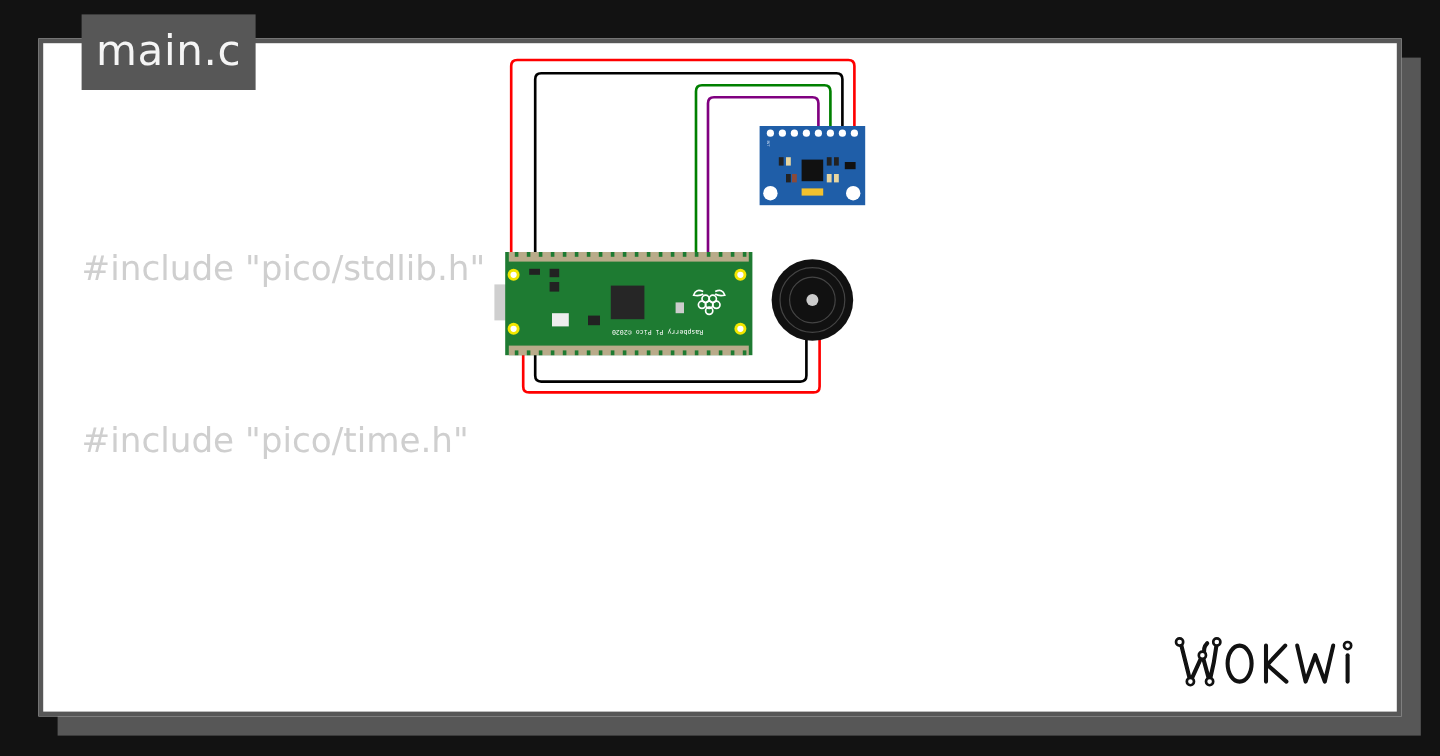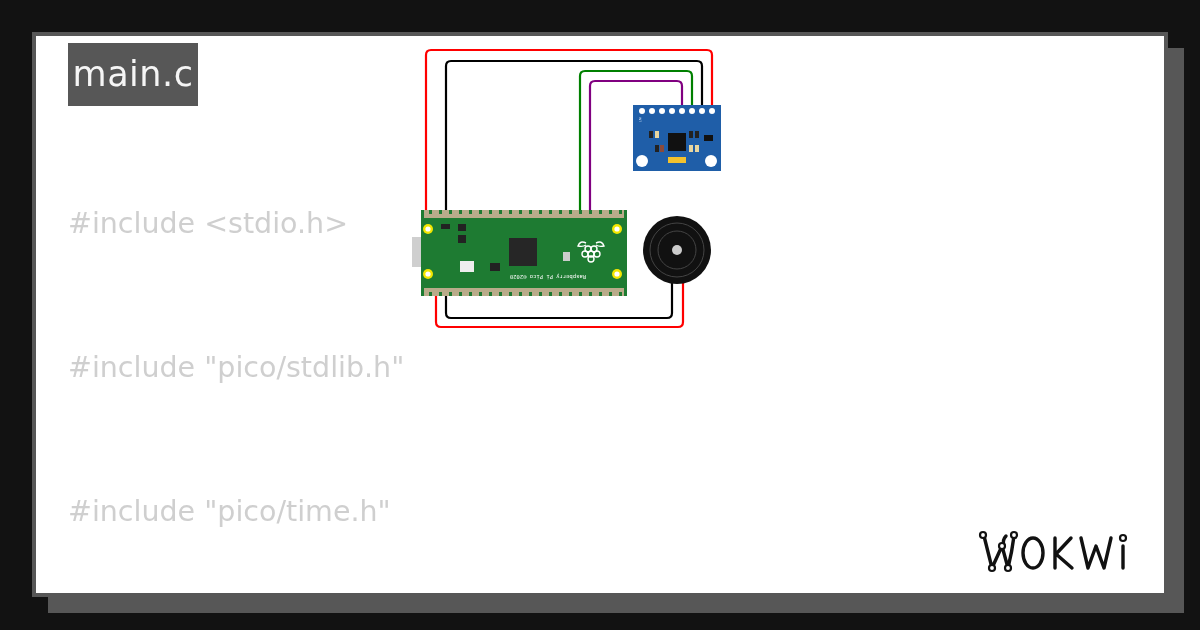--- a/index.html
+++ b/index.html
@@ -1,36 +1,35 @@
 <!DOCTYPE html>
 <html><head>
 <meta charset="utf-8">
 <style>
   html, body { margin:0; padding:0; }
   body { width:1200px; height:630px; background:#121212; position:relative; overflow:hidden; font-family:"DejaVu Sans", sans-serif; }
   .shadow { position:absolute; left:48px; top:48px; width:1136px; height:565px; background:#575757; }
   .panel { position:absolute; left:32px; top:32px; width:1128px; height:557px; background:#fff; border:4px solid #575757; }
-  .tab { position:absolute; left:68px; top:12px; width:130px; height:63px; background:#575757; color:#f5f5f5;
-         font-family:"DejaVu Sans", sans-serif; font-size:35px; line-height:63px; text-align:center; letter-spacing:0.5px;margin-top:31px; }
+  .tab { position:absolute; left:68px; top:12px; width:145px; height:63px; background:#575757; color:#f5f5f5;
+         font-family:"DejaVu Sans", sans-serif; font-size:35px; line-height:63px; text-align:center; letter-spacing:0.5px; }
   .code { position:absolute; left:68px; top:104px; margin:0; font-family:"DejaVu Sans", sans-serif;
           font-size:28.5px; line-height:48px; color:#cfcfcf; white-space:pre; }
   .code div { height:48px; }
   svg.circuit { position:absolute; left:0; top:0; width:1200px; height:630px; }
   .logo { position:absolute; left:978px; top:530px; }
 </style>
 </head>
 <body>
 
 <div class="shadow"></div>
 <div class="panel"></div>
 
 <div class="tab">main.c</div>
 
 <div class="code">
-  <div>#include &lt;stdio.h&gt;</div>
   <div>#include "pico/stdlib.h"</div>
   <div>#include "pico/time.h"</div>
   
   
   
   
   
   
   
 </div>

